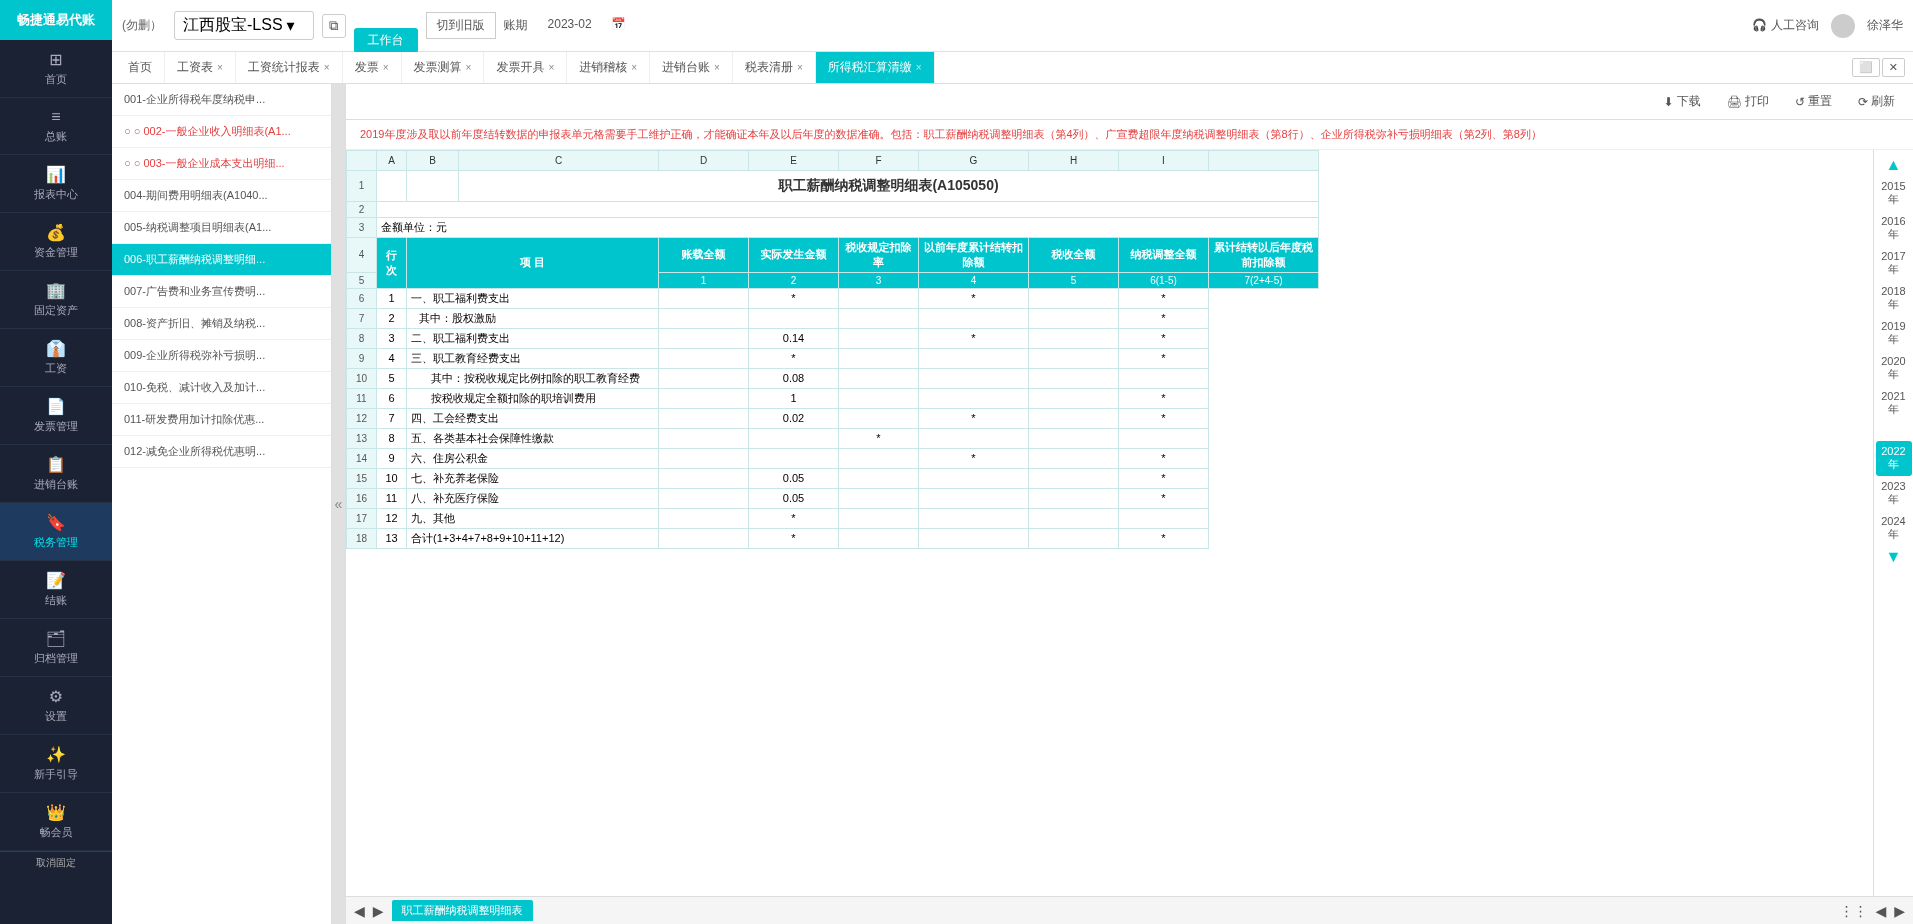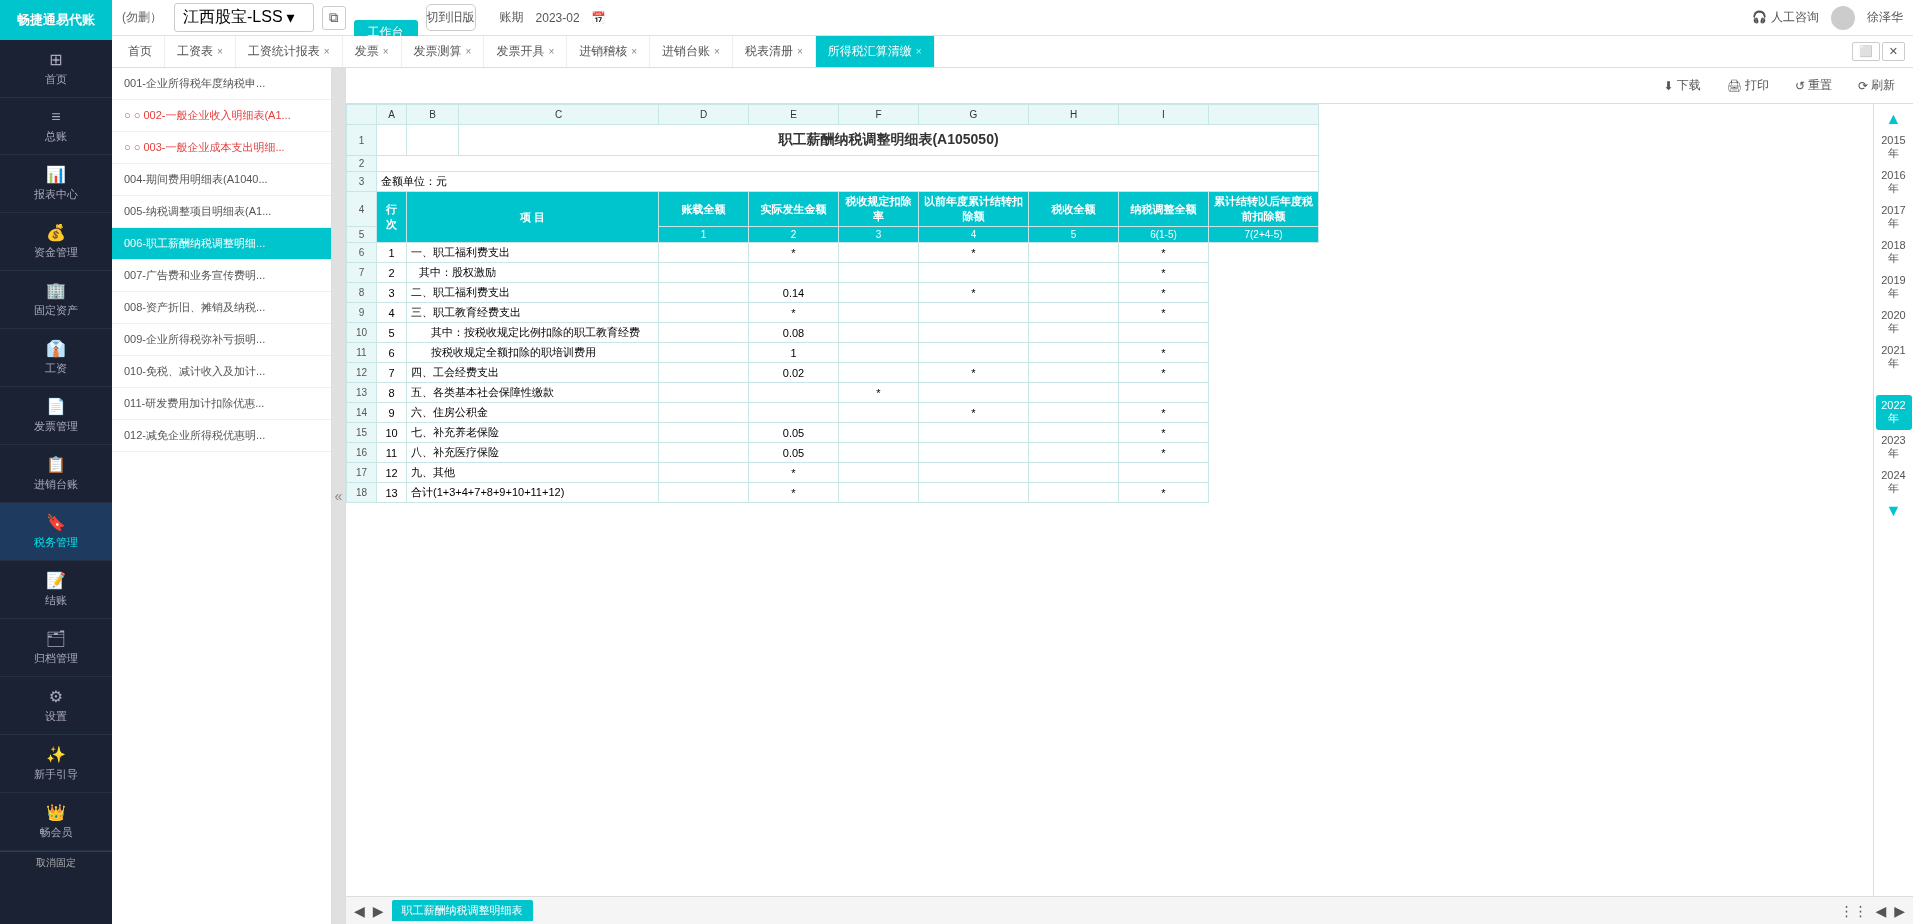--- a/index.html
+++ b/index.html
@@ -9,27 +9,27 @@
     .sidebar { width: 112px; background: #1a2233; color: #fff; display: flex; flex-direction: column; flex-shrink: 0; }
     .sidebar-logo { background: #00c5cd; padding: 10px 8px; font-size: 13px; font-weight: bold; color: #fff; text-align: center; height: 40px; display: flex; align-items: center; justify-content: center; }
     .sidebar-item { display: flex; flex-direction: column; align-items: center; padding: 10px 4px; cursor: pointer; color: #aab; font-size: 11px; border-bottom: 1px solid #243044; }
     .sidebar-item.active { background: #1e3a5f; color: #00e5e8; }
     .sidebar-item .icon { font-size: 16px; margin-bottom: 3px; }
 
     
     .main { flex: 1; display: flex; flex-direction: column; overflow: hidden; background: #f0f2f5; }
 
     
-    .topbar { height: 36px; background: #fff; display: flex; align-items: center; padding: 0 10px; border-bottom: 1px solid #e0e0e0; gap: 8px; }
+    .topbar { height: 52px; background: #fff; display: flex; align-items: center; padding: 0 10px; border-bottom: 1px solid #e0e0e0; gap: 8px; }
     .topbar-company { color: #666; font-size: 12px; margin-right: 4px; }
     .topbar-company-name { background: #fff; border: 1px solid #ccc; padding: 3px 8px; border-radius: 3px; font-size: 16px; min-width: 140px; display: flex; align-items: center; gap: 4px; }
     .topbar-icon-btn { border: 1px solid #ccc; background: #fff; padding: 3px 6px; border-radius: 3px; cursor: pointer; color: #555; }
     .btn-green { background: #00c5cd; color: #fff; border: none; padding: 4px 14px; border-radius: 3px; cursor: pointer; font-size: 12px; margin-top: 29px; }
-    .btn-outline { background: #fff; color: #555; border: 1px solid #ccc; padding: 4px 0; border-radius: 5px; cursor: pointer; font-size: 12px; }
-    .topbar-period { display: flex; align-items: center; gap: 12px; font-size: 12px; color: #555; margin-left: 16px; }
+    .btn-outline { background: #fff; color: #555; border: 1px solid #ccc; padding: 4px 10px; border-radius: 0; cursor: pointer; font-size: 12px; }
+    .topbar-period { display: flex; align-items: flex-start; gap: 20px; font-size: 12px; color: #555; }
     .topbar-right { margin-left: auto; display: flex; align-items: center; gap: 12px; color: #555; font-size: 12px; }
 
     
     .tabbar { height: 32px; background: #fff; display: flex; align-items: center; border-bottom: 1px solid #ddd; padding: 0 4px; gap: 0; overflow-x: auto; }
     .tab { padding: 0 12px; height: 32px; display: flex; align-items: center; gap: 4px; font-size: 12px; cursor: pointer; border-right: 1px solid #eee; color: #555; white-space: nowrap; }
     .tab.active { background: #00c5cd; color: #fff; }
     .tab .close-btn { font-size: 10px; color: inherit; opacity: 0.7; cursor: pointer; }
     .tabbar-actions { margin-left: auto; display: flex; align-items: center; gap: 2px; padding: 0 4px; }
     .tabbar-action-btn { background: none; border: 1px solid #ccc; padding: 2px 6px; border-radius: 2px; cursor: pointer; color: #555; font-size: 11px; }
 
@@ -250,20 +250,23 @@
         <button class="toolbar-btn">
           <span>↺</span>
           <span>重置</span>
         </button>
         <button class="toolbar-btn">
           <span>⟳</span>
           <span>刷新</span>
         </button>
       </div>
 
+      <div class="notice-bar">
+        <span>2019年度涉及取以前年度结转数据的申报表单元格需要手工维护正确，才能确证本年及以后年度的数据准确。包括：职工薪酬纳税调整明细表（第4列）、广宣费超限年度纳税调整明细表（第8行）、企业所得税弥补亏损明细表（第2列、第8列）</span>
+      </div>
 
       <div style="flex:1; display:flex; overflow:hidden;">
         <div class="sheet-container">
           <table class="sheet-table">
             <colgroup>
               <col style="width:28px">
               <col style="width:28px">
               <col style="width:52px">
               <col style="width:200px">
               <col style="width:90px">

